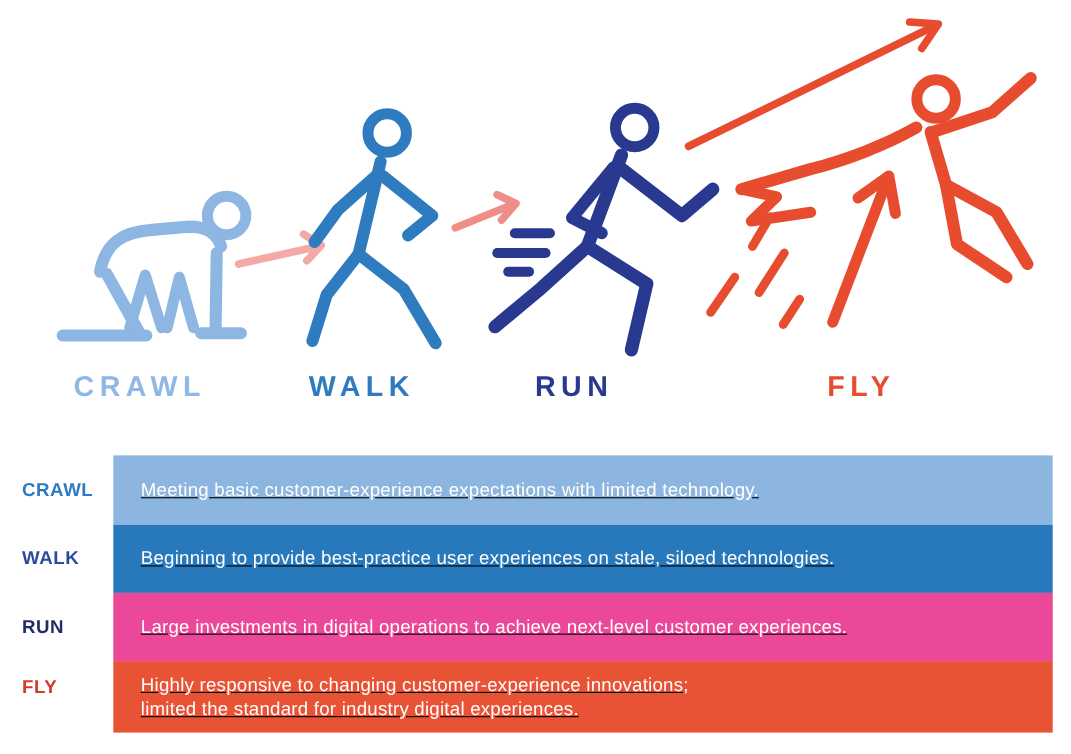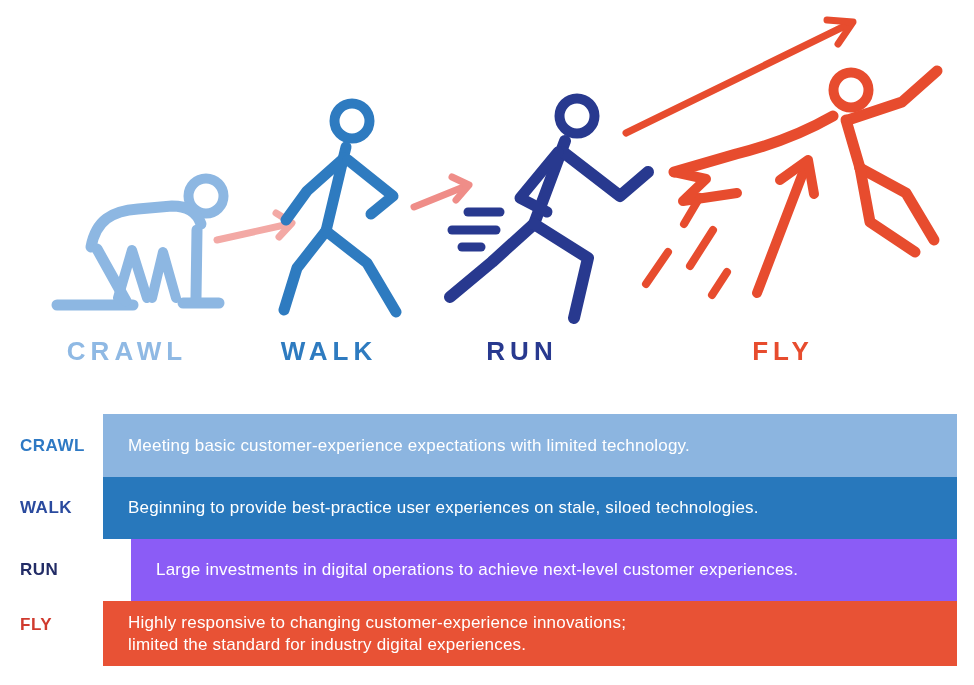--- a/index.html
+++ b/index.html
@@ -25,21 +25,21 @@
   .legend-row.r2{height:62px;}
   .legend-row.r3{height:62px;}
   .legend-row.r4{height:65px;}
   .legend-label{
     width:83px;padding-left:20px;display:flex;align-items:center;
     font-size:17px;font-weight:bold;letter-spacing:0.5px;
   }
   .legend-row.r4 .legend-label{align-items:flex-start;padding-top:14px;}
   .legend-bar{
     flex:1;margin-right:17px;display:flex;align-items:center;
-    padding-left:25px;box-sizing:border-box;
+    padding-left:25px;box-sizing:border-box;text-decoration:underline;
   }
   .bar-text{
     color:#ffffff;font-size:17px;line-height:22px;white-space:pre-line;
     letter-spacing:0.2px;
   }
 </style>
 </head>
 <body>
 
 <div class="canvas">
@@ -126,21 +126,21 @@
 
     <div class="legend-row r2">
       <div class="legend-label" style="color: rgb(42, 74, 158);">WALK</div>
       <div class="legend-bar" style="background-color: rgb(40, 120, 188);">
         <div class="bar-text">Beginning to provide best-practice user experiences on stale, siloed technologies.</div>
       </div>
     </div>
 
     <div class="legend-row r3">
       <div class="legend-label" style="color: rgb(34, 44, 102);">RUN</div>
-      <div class="legend-bar" style="background-color: #8b5cf6; margin-left: 28px;">
+      <div class="legend-bar" style="background-color: #ec4899;">
         <div class="bar-text">Large investments in digital operations to achieve next-level customer experiences.</div>
       </div>
     </div>
 
     <div class="legend-row r4">
       <div class="legend-label" style="color: rgb(208, 58, 46);">FLY</div>
       <div class="legend-bar" style="background-color: rgb(232, 82, 53);">
         <div class="bar-text">Highly responsive to changing customer-experience innovations;
 limited the standard for industry digital experiences.</div>
       </div>

